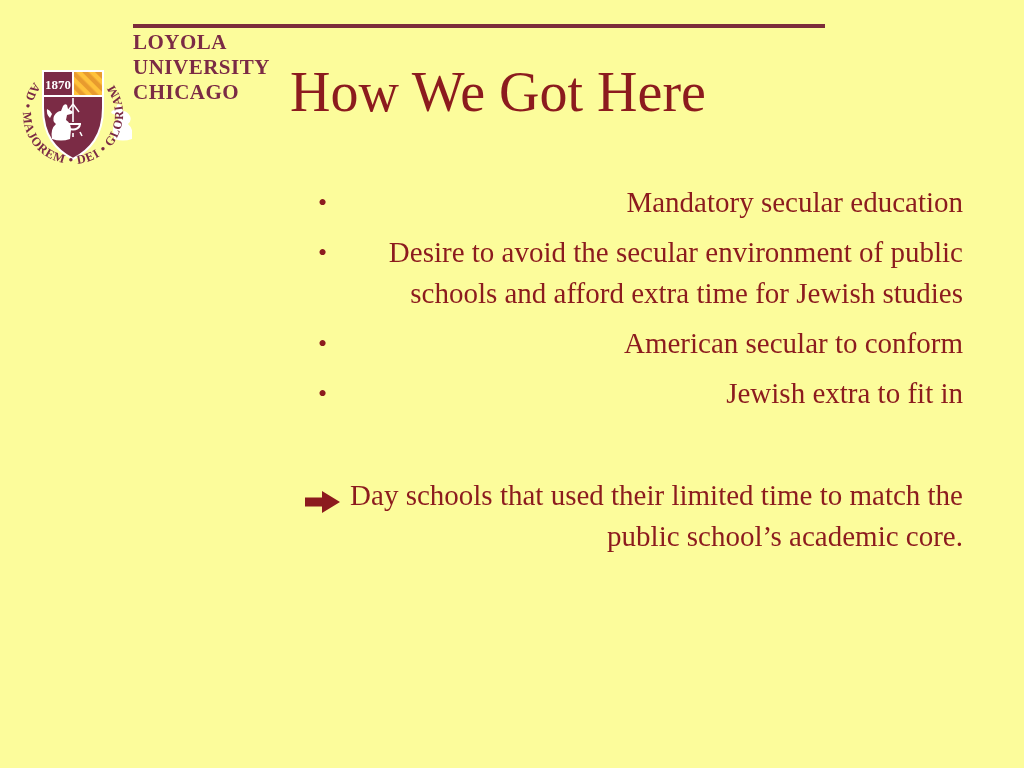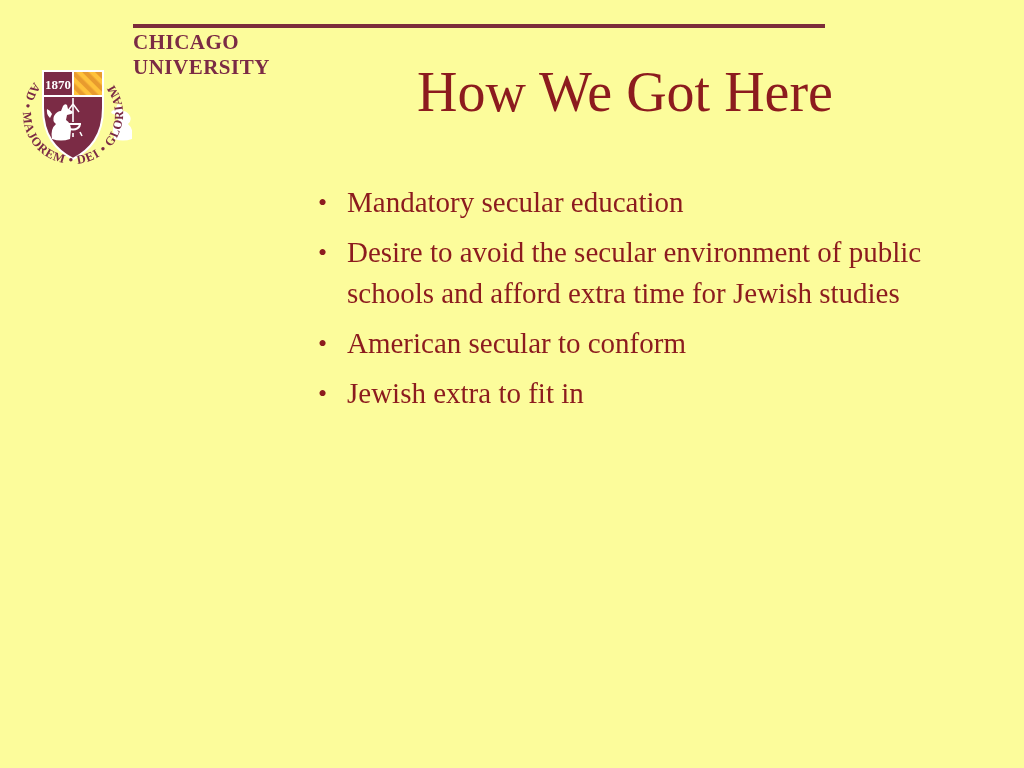--- a/index.html
+++ b/index.html
@@ -28,35 +28,35 @@
   .seal{position:absolute;left:4px;top:14px;}
   .wordmark{
     position:absolute;left:123px;top:2px;
     color:var(--wine);
     font-weight:bold;
     font-size:21px;line-height:25px;letter-spacing:0.5px;
   }
 
   .slide-title{
     position:absolute;left:290px;top:60px;width:670px;
-    text-align:center;
+    text-align:left;
     font-size:56px;line-height:1.15;font-weight:normal;
     color:var(--text);
     white-space:nowrap;
   }
 
   .content{
     position:absolute;left:303px;top:182px;width:660px;
     font-size:29px;line-height:41px;
   }
   .item{display:flex;align-items:flex-start;margin-bottom:9px;}
   .item .glyph{flex:0 0 44px;}
   .item .dot{padding-left:15px;font-size:26px;}
   .item .arrow-box{padding-top:9px;padding-left:2px;}
-  .item .text{flex:1 1 auto;}
+  .item .text{flex:1 1 auto;text-align:right;}
   .group-gap{height:52px;}
   .item.arrowp{margin-bottom:11px;}
 </style>
 </head>
 <body>
 
 <div class="slide">
 
   <div class="top-rule"></div>
 
@@ -99,22 +99,23 @@
           </g>
         </g>
       </g>
 
       <text font-family="Liberation Serif, DejaVu Serif, serif" font-size="12.5" font-weight="bold" fill="var(--wine)" letter-spacing="0.8">
         <textPath href="#motto-arc" startOffset="2%">AD • MAJOREM • DEI • GLORIAM</textPath>
       </text>
     </svg>
 
     <div class="wordmark">
+      <div>LOYOLA</div>
+      <div>UNIVERSITY</div>
       <div>CHICAGO</div>
-      <div>UNIVERSITY</div>
     </div>
   </div>
 
   <h1 class="slide-title">How We Got Here</h1>
 
   <div class="content">
 
     <div class="item">
       <span class="glyph dot">•</span>
       <span class="text">Mandatory secular education</span>
@@ -130,16 +131,24 @@
       <span class="text">American secular to conform</span>
     </div>
 
     <div class="item">
       <span class="glyph dot">•</span>
       <span class="text">Jewish extra to fit in</span>
     </div>
 
     <div class="group-gap"></div>
 
+    <div class="item arrowp">
+      <span class="glyph arrow-box">
+        <svg width="36" height="24" viewBox="0 0 36 24">
+          <path d="M0 7.5 H17 V1 L35 12 L17 23 V16.5 H0 Z" fill="var(--text)"></path>
+        </svg>
+      </span>
+      <span class="text">Day schools that used their limited time to match the public school’s academic core.</span>
+    </div>
 
 
   </div>
 </div>
 
 </body></html>

